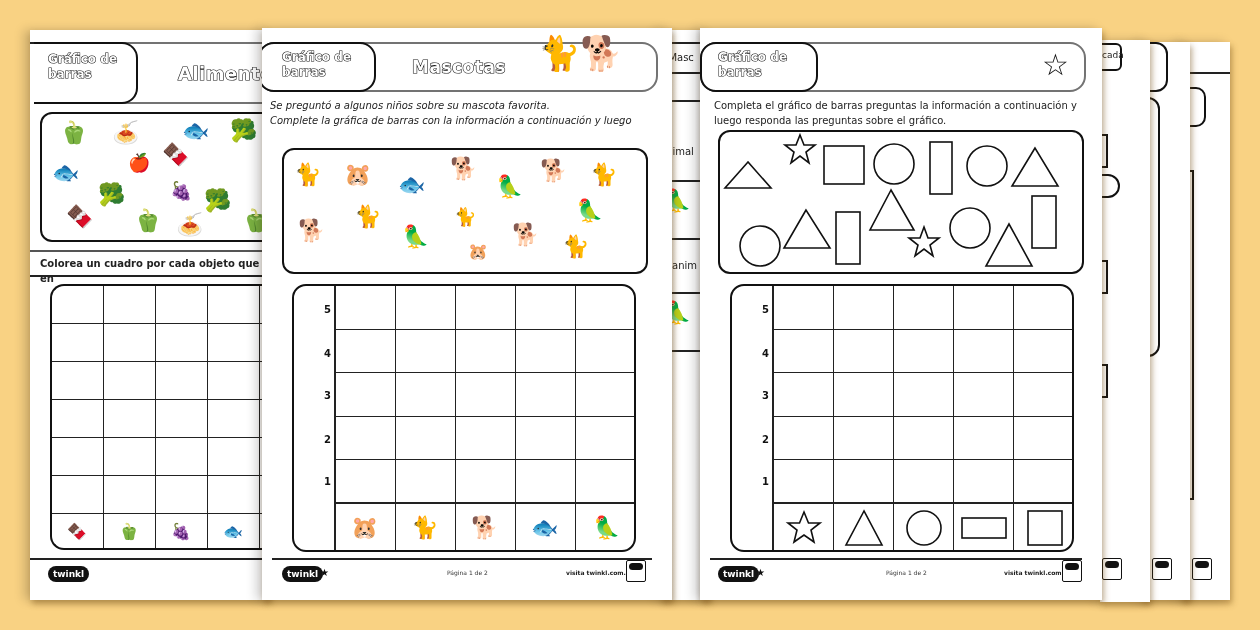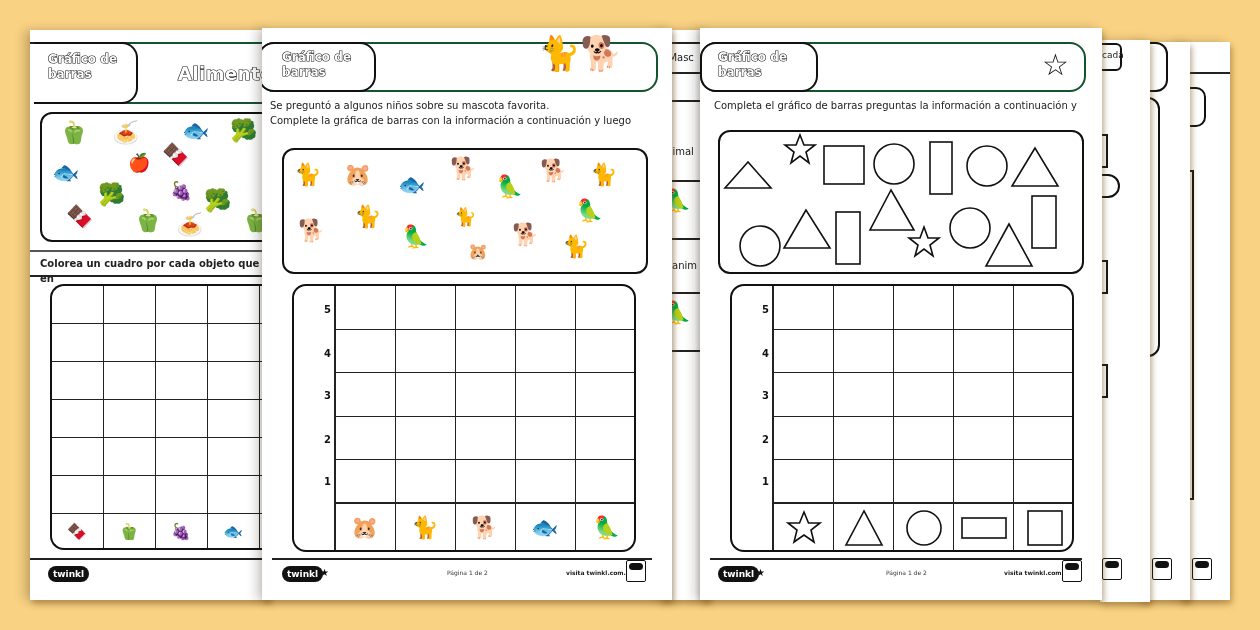--- a/index.html
+++ b/index.html
@@ -9,21 +9,21 @@
     font-family: "DejaVu Sans", sans-serif;
     position: relative;
   }
   .page {
     position: absolute; background: #fff;
     box-shadow: 2px 4px 6px rgba(120,80,20,0.45), -6px 0 10px rgba(0,0,0,0.18);
     overflow: hidden;
   }
   .rule { position: absolute; left: 0; right: 0; height: 2px; background: #222; }
   .hdr {
-    position: absolute; border: 2px solid #14532d; border-radius: 16px;
+    position: absolute; border: 2px solid #737373; border-radius: 16px;
     background: #fff;
   }
   .hdr-tag {
     position: absolute; left: -2px; top: -2px; bottom: -2px;
     border: 2px solid #111; border-radius: 16px; background: #fff;
     font: bold 12px "DejaVu Sans", sans-serif; color: #fff;
     -webkit-text-stroke: 0.6px #111; text-shadow: 0 0 0 #111;
     padding: 8px 14px; line-height: 15px;
   }
   .hdr-tag span { color: #fff; -webkit-text-stroke: 1px #111; paint-order: stroke fill; }
@@ -159,23 +159,24 @@
   <span class="pic" style="left:4px;top:272px;">🦜</span>
   <div class="rule" style="top:320px;height:1.5px;"></div>
 </div>
 
 <div class="page" style="left:262px;top:28px;width:410px;height:572px;">
   <div class="hdr" style="left:-4px;top:14px;width:400px;height:50px;">
     <div class="hdr-tag" style="width:118px;padding:6px 22px;">
       <span>Gráfico de</span><br>
       <span>barras</span>
     </div>
+    <div class="hdr-title" style="left:152px;">Mascotas</div>
     <span class="pic" style="left:278px;top:-8px;font-size:34px;">🐈🐕</span>
   </div>
-  <div class="instr" style="left:8px;top:70px;width:390px;">
+  <div class="instr" style="left:8px;top:70px;width:390px;font-style:italic;">
     <div>Se preguntó a algunos niños sobre su mascota favorita.</div>
     <div>Complete la gráfica de barras con la información a continuación y luego</div>
   </div>
   <div class="box" style="left:20px;top:120px;width:366px;height:126px;">
     <span class="pic" style="left:10px;top:14px;">🐈</span>
     <span class="pic" style="left:60px;top:14px;">🐹</span>
     <span class="pic" style="left:114px;top:24px;">🐟</span>
     <span class="pic" style="left:166px;top:8px;">🐕</span>
     <span class="pic" style="left:212px;top:26px;">🦜</span>
     <span class="pic" style="left:256px;top:10px;">🐕</span>
@@ -239,20 +240,21 @@
 <div class="page" style="left:700px;top:28px;width:402px;height:572px;">
   <div class="hdr" style="left:0;top:14px;width:386px;height:50px;">
     <div class="hdr-tag" style="width:118px;padding:6px 16px;">
       <span>Gráfico de</span><br>
       <span>barras</span>
     </div>
     <span style="position:absolute;left:340px;top:6px;font-size:30px;color:#111;line-height:1;">☆</span>
   </div>
   <div class="instr" style="left:14px;top:70px;width:380px;">
     <div>Completa el gráfico de barras preguntas la información a continuación y</div>
+    <div>luego responda las preguntas sobre el gráfico.</div>
   </div>
   <div class="box" style="left:18px;top:102px;width:366px;height:144px;">
     <svg width="362" height="140" style="position:absolute;left:0;top:0;" fill="none" stroke="#111" stroke-width="1.6">
       <polygon points="28,30 5,56 51,56"></polygon>
       <polygon points="80,3 84,13 95,13 86,20 89,31 80,24 71,31 74,20 65,13 76,13"></polygon>
       <rect x="104" y="14" width="40" height="38"></rect>
       <circle cx="174" cy="32" r="20"></circle>
       <rect x="210" y="10" width="22" height="52"></rect>
       <circle cx="267" cy="34" r="20"></circle>
       <polygon points="315,16 292,54 338,54"></polygon>

